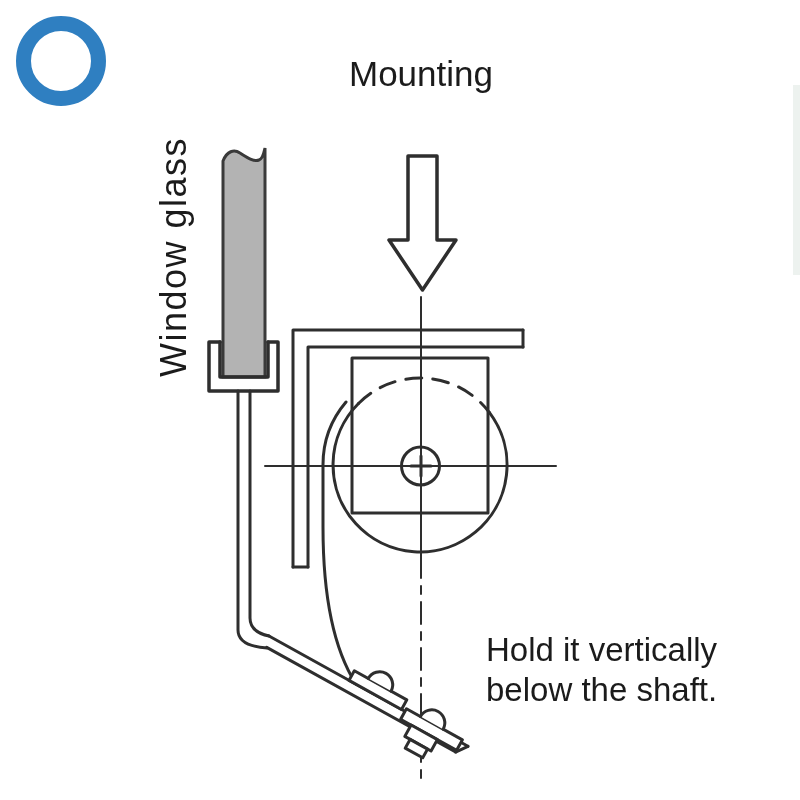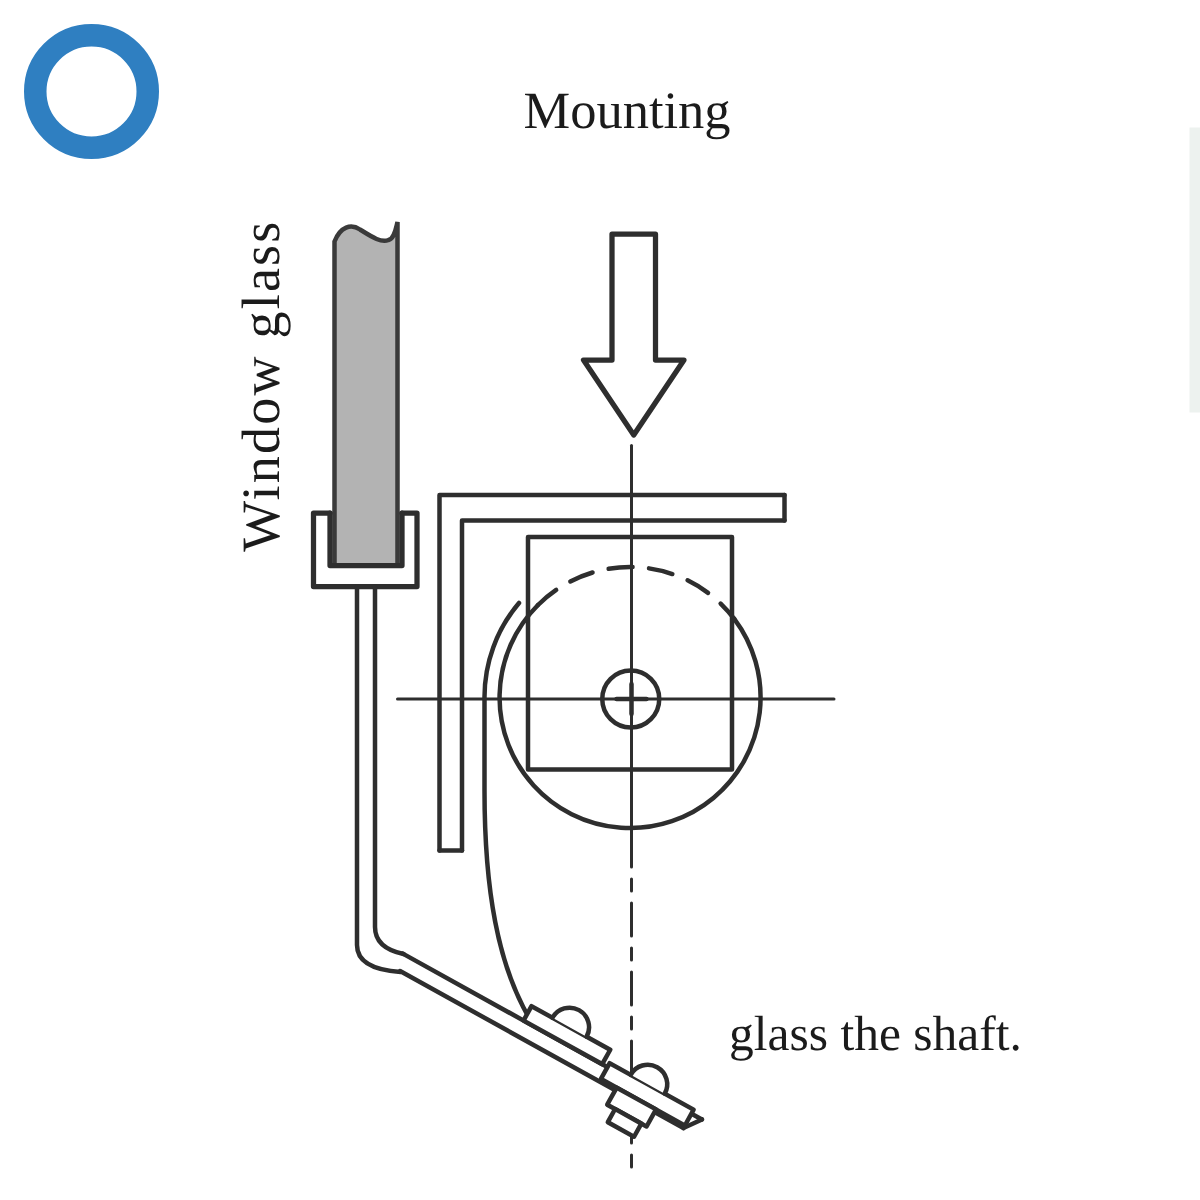--- a/index.html
+++ b/index.html
@@ -2,21 +2,21 @@
 <html style="--line: #2e2e2e; --text: #1b1b1b; --accent-blue: #2f7fc1; --glass-gray: #b3b3b3; --paper: #ffffff;"><head>
 <meta charset="utf-8">
 <style>
   :root{
     --line:#2e2e2e; --text:#1b1b1b; --accent-blue:#2f7fc1;
     --glass-gray:#b3b3b3; --paper:#ffffff;
   }
   html,body{margin:0;padding:0;background:#fff;}
   #stage{
     position:relative;width:800px;height:796px;background:var(--paper);
-    font-family:Liberation Serif, serif;color:var(--text);overflow:hidden;
+    font-family:Liberation Sans, sans-serif;color:var(--text);overflow:hidden;
   }
   .ring{
     position:absolute;left:16px;top:16px;width:60px;height:60px;
     border:15px solid var(--accent-blue);border-radius:50%;background:#fff;
   }
   .lbl{position:absolute;white-space:pre;color:var(--text);}
   .lbl-mounting{left:349px;top:52px;font-size:35px;line-height:43px;}
   .lbl-glass{
     left:26px;top:234px;width:300px;height:46px;text-align:center;
     font-size:36px;letter-spacing:1.5px;transform:rotate(-90deg);
@@ -37,21 +37,21 @@
 <body>
 
 <div id="stage">
 
   <div class="ring"></div>
 
   <div class="lbl lbl-mounting"><span>Mounting</span><br></div>
 
   <div class="lbl lbl-glass">Window glass</div>
 
-  <div class="lbl lbl-hold"><br><span>glass the shaft.</span></div>
+  <div class="lbl lbl-hold"><span>Hold it vertically</span><br><span>below the shaft.</span></div>
 
   <div class="edge-sliver"></div>
 
   <svg width="800" height="800" viewBox="0 0 800 800">
 
     <path class="ln ln-thin" d="M 421 297 L 421 556"></path>
     <path class="ln ln-thin" d="M 421 556 L 421 779" stroke-dasharray="22 8 8 8"></path>
 
     <path class="ln ln-thin" d="M 265 466 L 556 466"></path>
 

